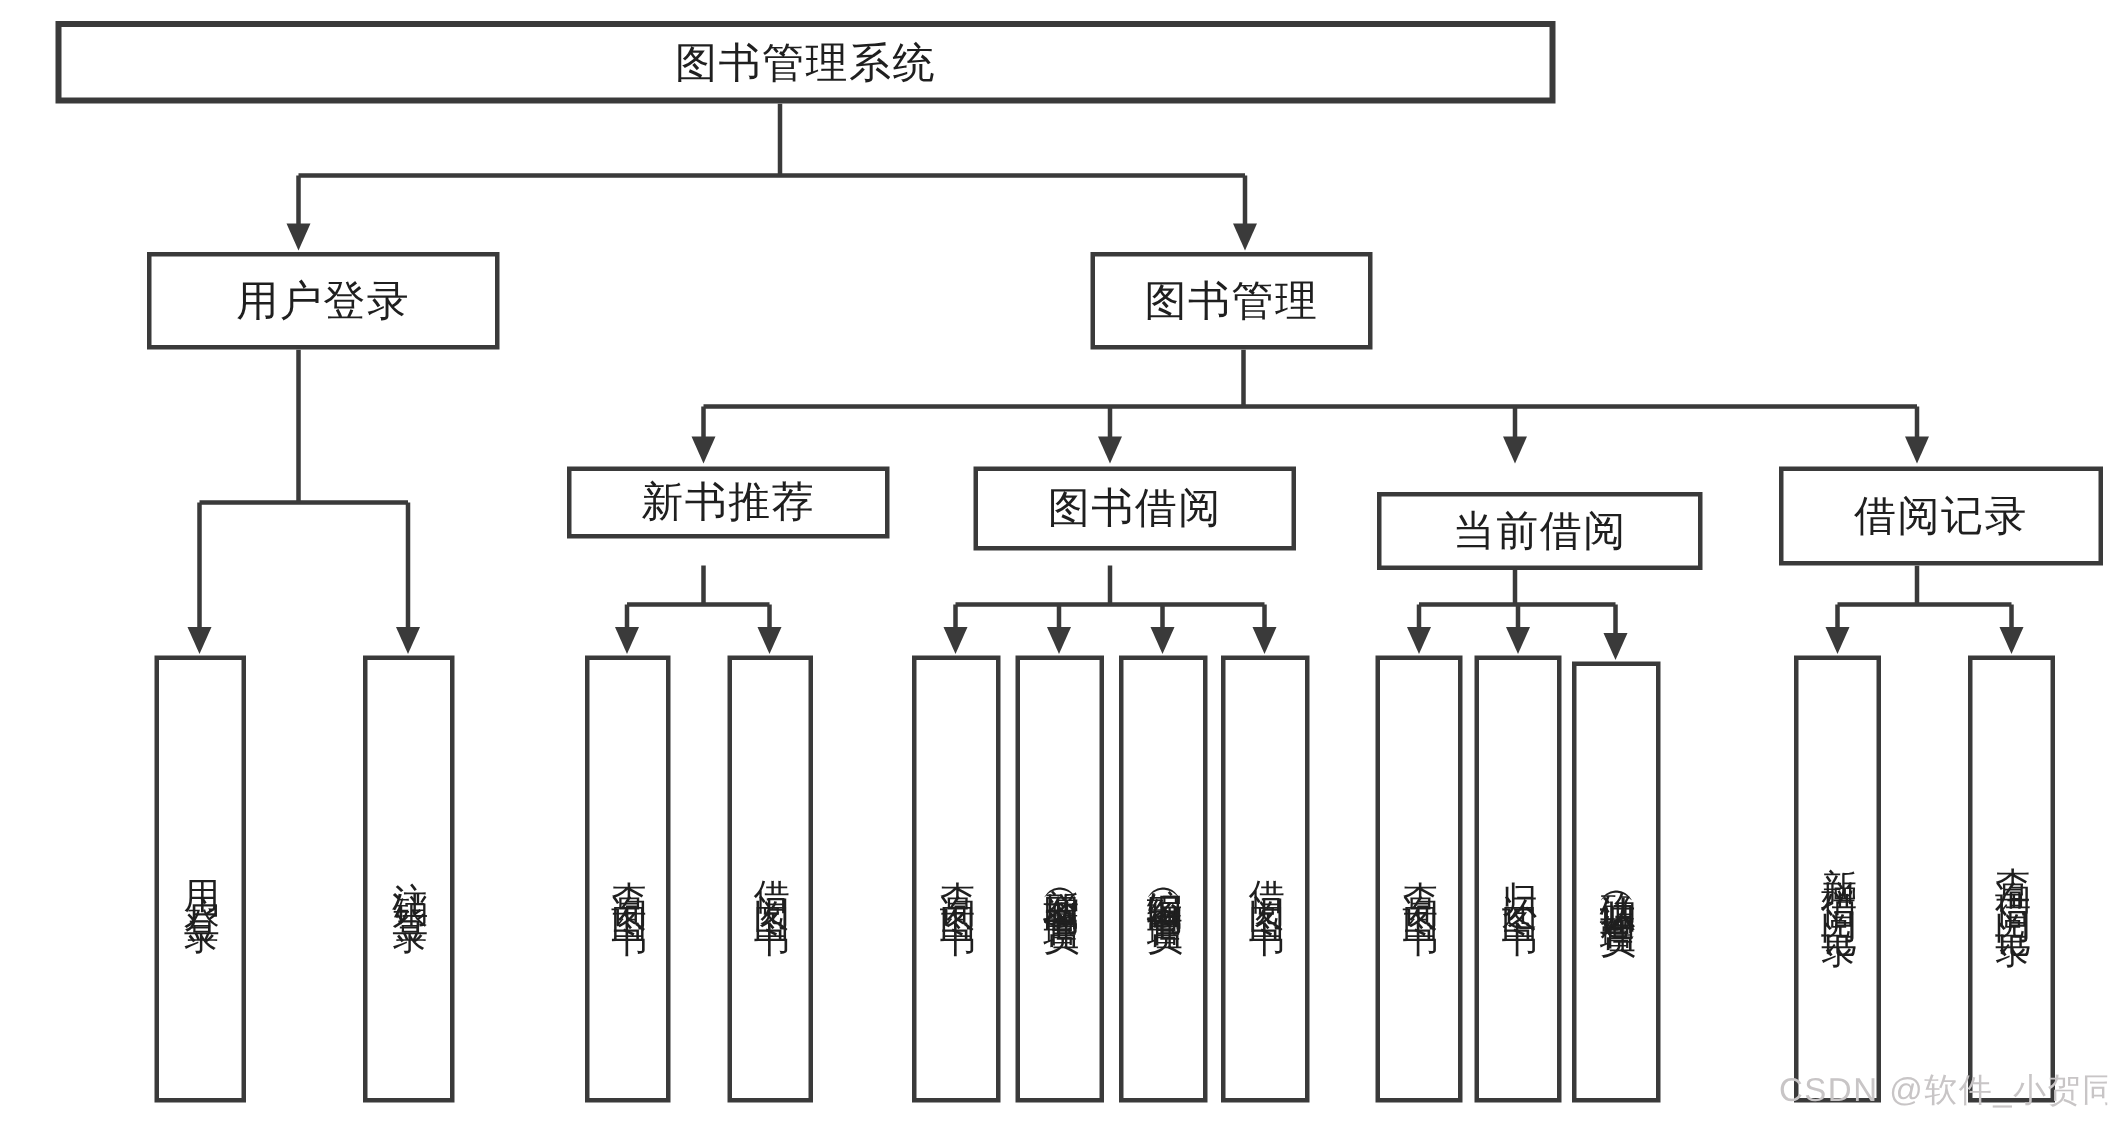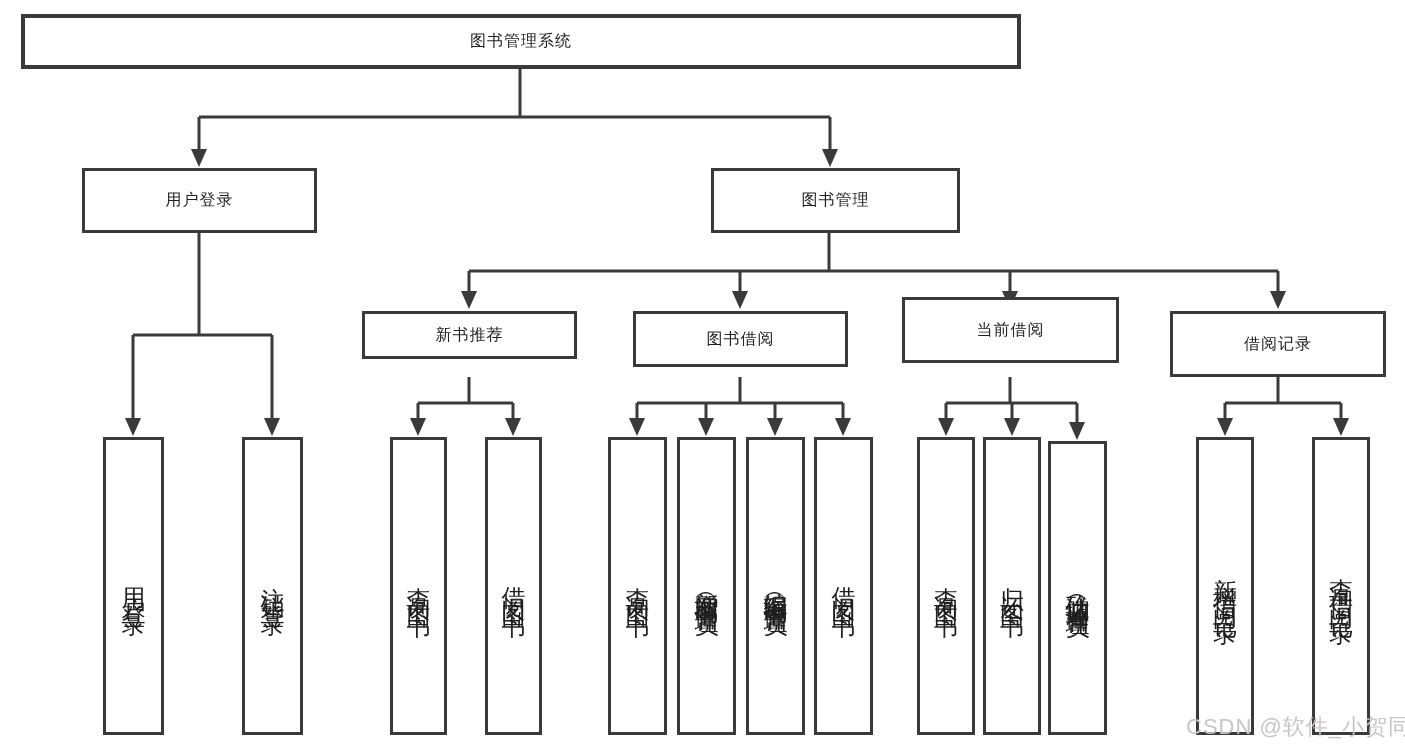--- a/index.html
+++ b/index.html
@@ -40,22 +40,23 @@
     display: flex;
     align-items: center;
     justify-content: center;
     color: #1f1f1f;
     z-index: 2;
   }
   .box.root {
     border-width: 4px;
   }
   .box.h {
-    font-size: 16px;
+    font-size: 28px;
     letter-spacing: 1px;
+    margin-left: 16px;
   }
   .box.v span {
     writing-mode: vertical-rl;
     text-orientation: mixed;
     font-size: 24px;
     letter-spacing: 9px;
     white-space: nowrap;
   }
   .box.v.tight span {
     letter-spacing: 3px;
@@ -115,25 +116,25 @@
     <g>
       <path d="M1278 377 V403 M1225 403 H1341 M1225 403 V420 M1341 403 V420"></path>
       <polygon points="1217,418 1233,418 1225,436"></polygon>
       <polygon points="1333,418 1349,418 1341,436"></polygon>
     </g>
   </svg>
 
   <div class="box h root" style="left:21px; top:14px; width:1000px; height:55px;">图书管理系统</div>
 
   <div class="box h" style="left:82px; top:168px; width:235px; height:65px;">用户登录</div>
-  <div class="box h" style="left:711px; top:168px; width:249px; height:65px;text-align:center;">图书管理</div>
+  <div class="box h" style="left:711px; top:168px; width:188px; height:65px;text-align:center;">图书管理</div>
 
   <div class="box h" style="left:362px; top:311px; width:215px; height:48px;">新书推荐</div>
   <div class="box h" style="left:633px; top:311px; width:215px; height:56px;">图书借阅</div>
-  <div class="box h" style="left:902px; top:297px; width:217px; height:66px;">当前借阅</div>
+  <div class="box h" style="left:902px; top:328px; width:217px; height:52px;">当前借阅</div>
   <div class="box h" style="left:1170px; top:311px; width:216px; height:66px;">借阅记录</div>
 
   <div class="box v" style="left:103px; top:437px; width:61px; height:298px;">
     <span>用户登录</span>
   </div>
   <div class="box v" style="left:242px; top:437px; width:61px; height:298px;">
     <span>注销登录</span>
   </div>
 
   <div class="box v" style="left:390px; top:437px; width:57px; height:298px;">

